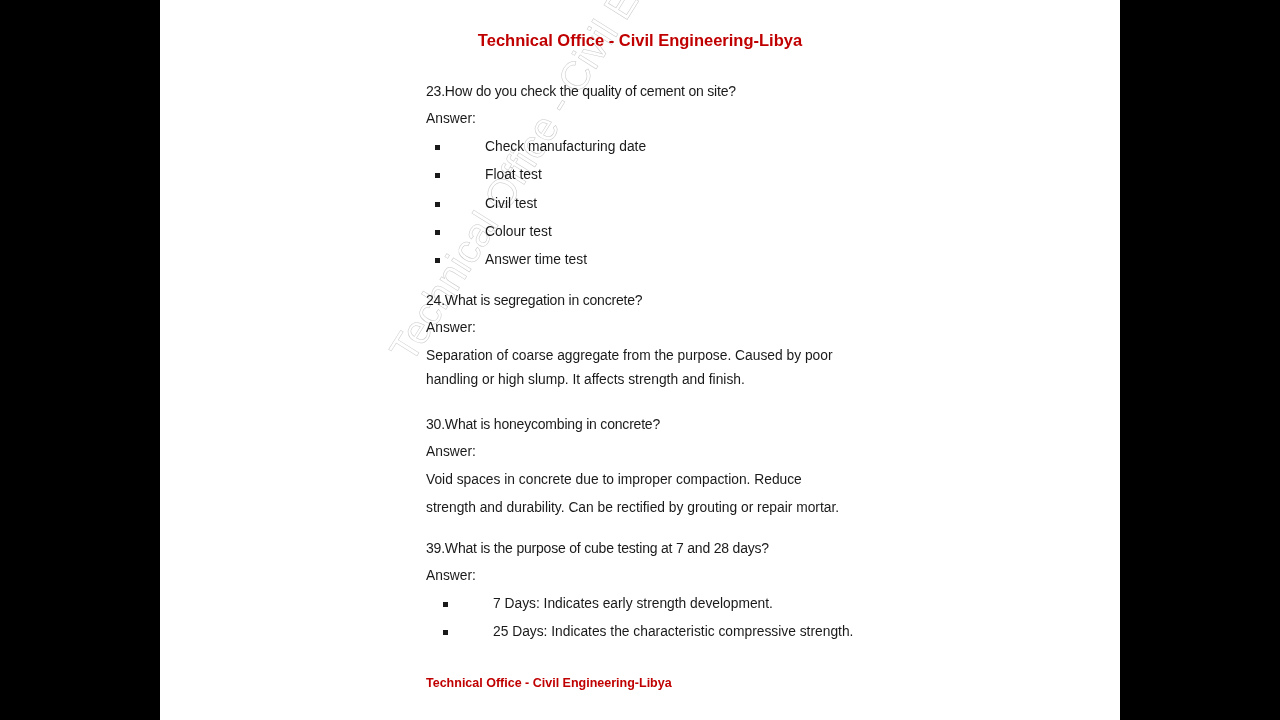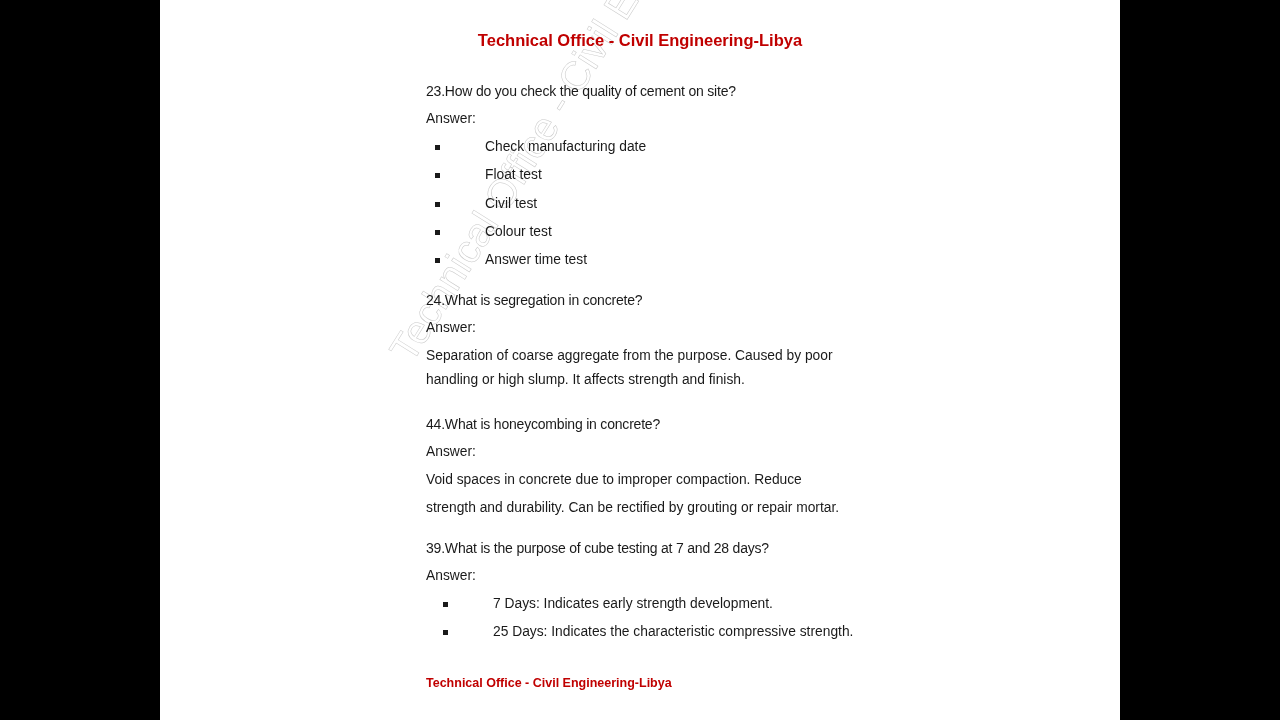--- a/index.html
+++ b/index.html
@@ -68,21 +68,21 @@
     <div class="bullet" style="top:252px;left:0">
       <span class="sq" style="left:9px"></span>
       <span class="txt" style="left:23px">Answer time test</span>
     </div>
 
     <div class="line q" style="top:292px">24.What is segregation in concrete?</div>
     <div class="line" style="top:320px">Answer:</div>
     <div class="line" style="top:348px">Separation of coarse aggregate from the purpose. Caused by poor</div>
     <div class="line" style="top:372px">handling or high slump. It affects strength and finish.</div>
 
-    <div class="line q" style="top:416px">44.What is honeycombing in concrete?</div>
+    <div class="line q" style="top:416px">30.What is honeycombing in concrete?</div>
     <div class="line" style="top:444px">Answer:</div>
     <div class="line" style="top:472px">Void spaces in concrete due to improper compaction. Reduce</div>
     <div class="line" style="top:500px">strength and durability. Can be rectified by grouting or repair mortar.</div>
 
     <div class="line q" style="top:540px">39.What is the purpose of cube testing at 7 and 28 days?</div>
     <div class="line" style="top:568px">Answer:</div>
     <div class="bullet" style="top:596px;left:0">
       <span class="sq" style="left:17px"></span>
       <span class="txt" style="left:31px">7 Days: Indicates early strength development.</span>
     </div>

